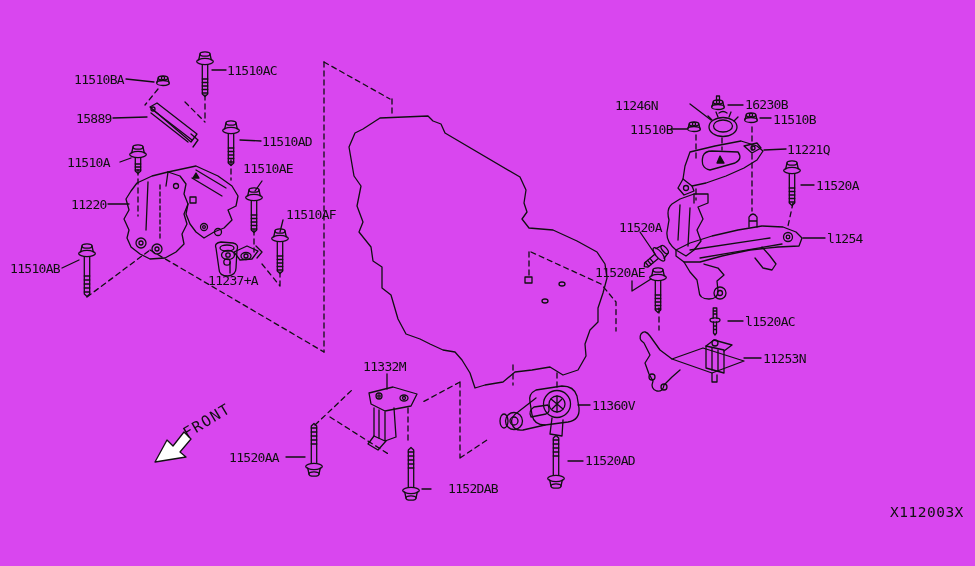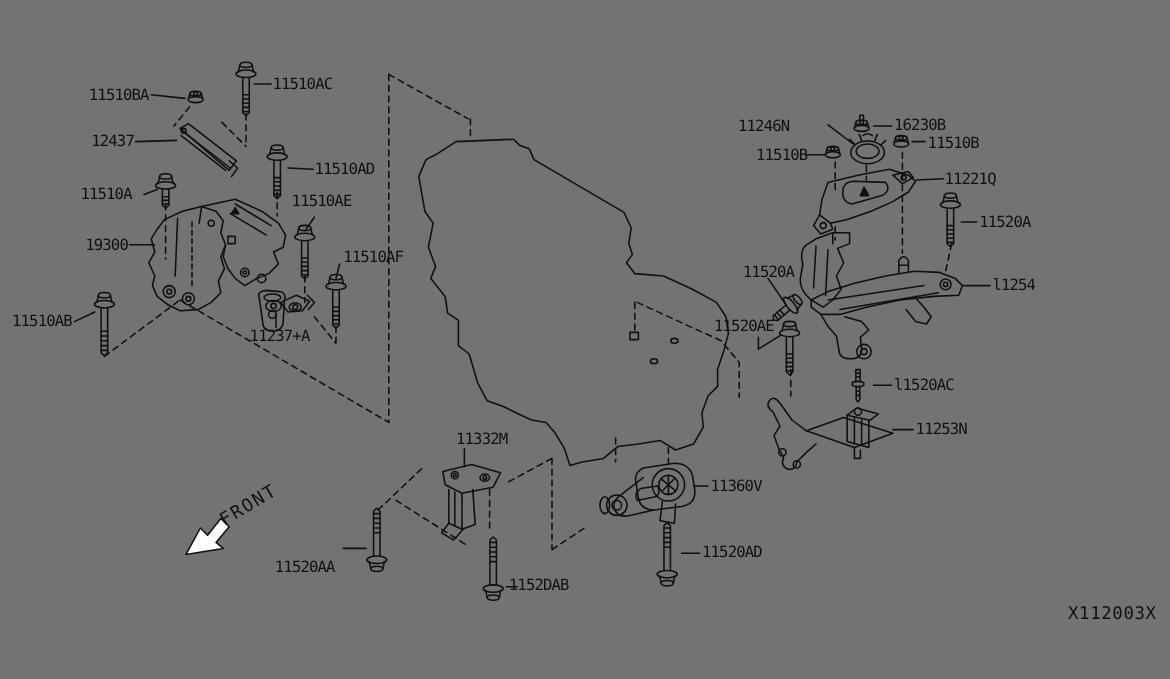--- a/index.html
+++ b/index.html
@@ -1,17 +1,17 @@
 <!DOCTYPE html>
 <html><head>
 <meta charset="utf-8">
 <style>
   html,body{margin:0;padding:0;background:#ffffff;}
   #stage{
-    position:relative;width:975px;height:566px;background:#737373;
+    position:relative;width:975px;height:566px;background:#d946ef;
     font-family:"DejaVu Sans Mono","Liberation Mono",monospace;
     overflow:hidden;
   }
   #lineart{position:absolute;left:0;top:0;}
   .plabel{
     position:absolute;
     font-size:13px;letter-spacing:-0.7px;color:#101010;
     white-space:nowrap;line-height:13px;cursor:default;
   }
   .front-label{
@@ -298,40 +298,40 @@
       <use href="#boltH38" transform="translate(556,476) scale(1,-1)"></use>
     </g>
 
     <g>
       <path d="M155,462 L167,440 L173,446 L184,432 L191,439 L180,452 L186,457 Z" fill="#ffffff"></path>
     </g>
   </svg>
 
   <div class="plabel" style="left:74px;top:73px">11510BA</div>
   <div class="plabel" style="left:227px;top:64px">11510AC</div>
-  <div class="plabel" style="left:76px;top:112px">12437</div>
+  <div class="plabel" style="left:76px;top:112px">15889</div>
   <div class="plabel" style="left:262px;top:135px">11510AD</div>
   <div class="plabel" style="left:67px;top:156px">11510A</div>
   <div class="plabel" style="left:243px;top:162px">11510AE</div>
-  <div class="plabel" style="left:71px;top:198px">19300</div>
+  <div class="plabel" style="left:71px;top:198px">11220</div>
   <div class="plabel" style="left:286px;top:208px">11510AF</div>
   <div class="plabel" style="left:10px;top:262px">11510AB</div>
   <div class="plabel" style="left:208px;top:274px">11237+A</div>
   <div class="plabel" style="left:615px;top:99px">11246N</div>
   <div class="plabel" style="left:745px;top:98px">16230B</div>
   <div class="plabel" style="left:630px;top:123px">11510B</div>
   <div class="plabel" style="left:773px;top:113px">11510B</div>
   <div class="plabel" style="left:787px;top:143px">11221Q</div>
   <div class="plabel" style="left:816px;top:179px">11520A</div>
   <div class="plabel" style="left:619px;top:221px">11520A</div>
   <div class="plabel" style="left:827px;top:232px">l1254</div>
   <div class="plabel" style="left:595px;top:266px">11520AE</div>
   <div class="plabel" style="left:745px;top:315px">l1520AC</div>
   <div class="plabel" style="left:763px;top:352px">11253N</div>
-  <div class="plabel" style="left:380px;top:360px">11332M</div>
+  <div class="plabel" style="left:363px;top:360px">11332M</div>
   <div class="plabel" style="left:592px;top:399px">11360V</div>
-  <div class="plabel" style="left:229px;top:467px">11520AA</div>
+  <div class="plabel" style="left:229px;top:451px">11520AA</div>
   <div class="plabel" style="left:585px;top:454px">11520AD</div>
-  <div class="plabel" style="left:424px;top:482px">1152DAB</div>
+  <div class="plabel" style="left:448px;top:482px">1152DAB</div>
 
   <div class="front-label">FRONT</div>
   <div class="figure-id">X112003X</div>
 </div>
 
 </body></html>

